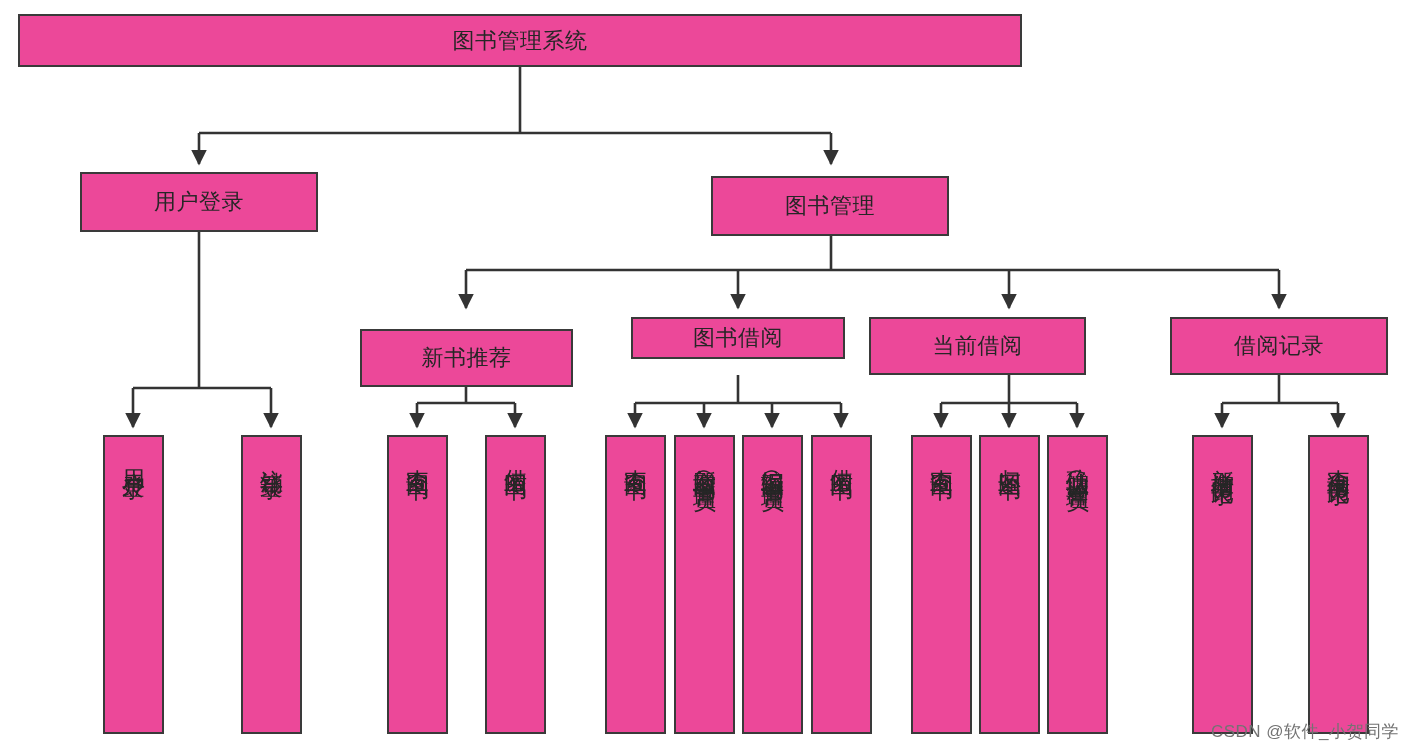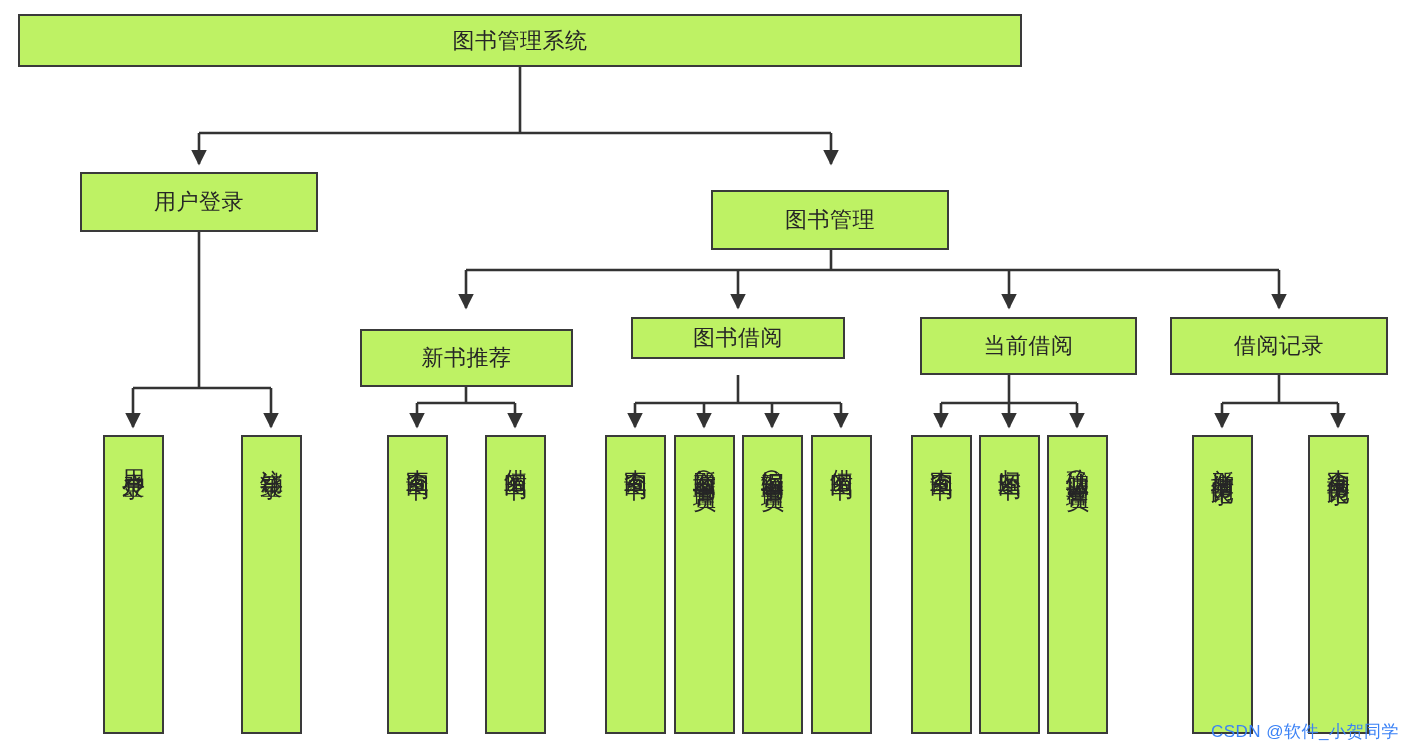--- a/index.html
+++ b/index.html
@@ -22,21 +22,21 @@
     position: absolute;
     left: 0;
     top: 0;
     width: 1405px;
     height: 747px;
     pointer-events: none;
   }
   .node {
     position: absolute;
     box-sizing: border-box;
-    background: #bef264;
+    background: #ec4899;
     border: 2px solid #3a3a3a;
     display: flex;
     align-items: center;
     justify-content: center;
     color: #262626;
     z-index: 2;
   }
   .node-label {
     display: block;
     text-align: center;
@@ -61,21 +61,21 @@
     font-size: 23px;
     line-height: 1.0;
     letter-spacing: 3px;
     white-space: nowrap;
   }
   .watermark {
     position: absolute;
     right: 6px;
     bottom: 4px;
     font-size: 17px;
-    color: #3b82f6;
+    color: #737373;
     letter-spacing: 0.5px;
     z-index: 5;
     white-space: nowrap;
   }
 </style>
 </head>
 <body>
 
 <div id="canvas">
 
@@ -130,33 +130,33 @@
   </svg>
 
   <div class="node horiz" style="left:18px; top:14px; width:1004px; height:53px;">
     <span class="node-label">图书管理系统</span>
   </div>
 
   <div class="node horiz" style="left:80px; top:172px; width:238px; height:60px;">
     <span class="node-label">用户登录</span>
   </div>
 
-  <div class="node horiz" style="left:711px; top:190px; width:238px; height:60px;">
+  <div class="node horiz" style="left:711px; top:176px; width:238px; height:60px;">
     <span class="node-label">图书管理</span>
   </div>
 
   <div class="node horiz" style="left:360px; top:317px; width:213px; height:58px;margin-top:12px;">
     <span class="node-label">新书推荐</span>
   </div>
 
   <div class="node horiz" style="left:631px; top:317px; width:214px; height:42px;">
     <span class="node-label">图书借阅</span>
   </div>
 
-  <div class="node horiz" style="left:920px; top:317px; width:217px; height:58px;">
+  <div class="node horiz" style="left:869px; top:317px; width:217px; height:58px;">
     <span class="node-label">当前借阅</span>
   </div>
 
   <div class="node horiz" style="left:1170px; top:317px; width:218px; height:58px;">
     <span class="node-label">借阅记录</span>
   </div>
 
   <div class="node vert" style="left:103px; top:435px; width:61px; height:299px;">
     <span class="node-label">用户登录</span>
   </div>

